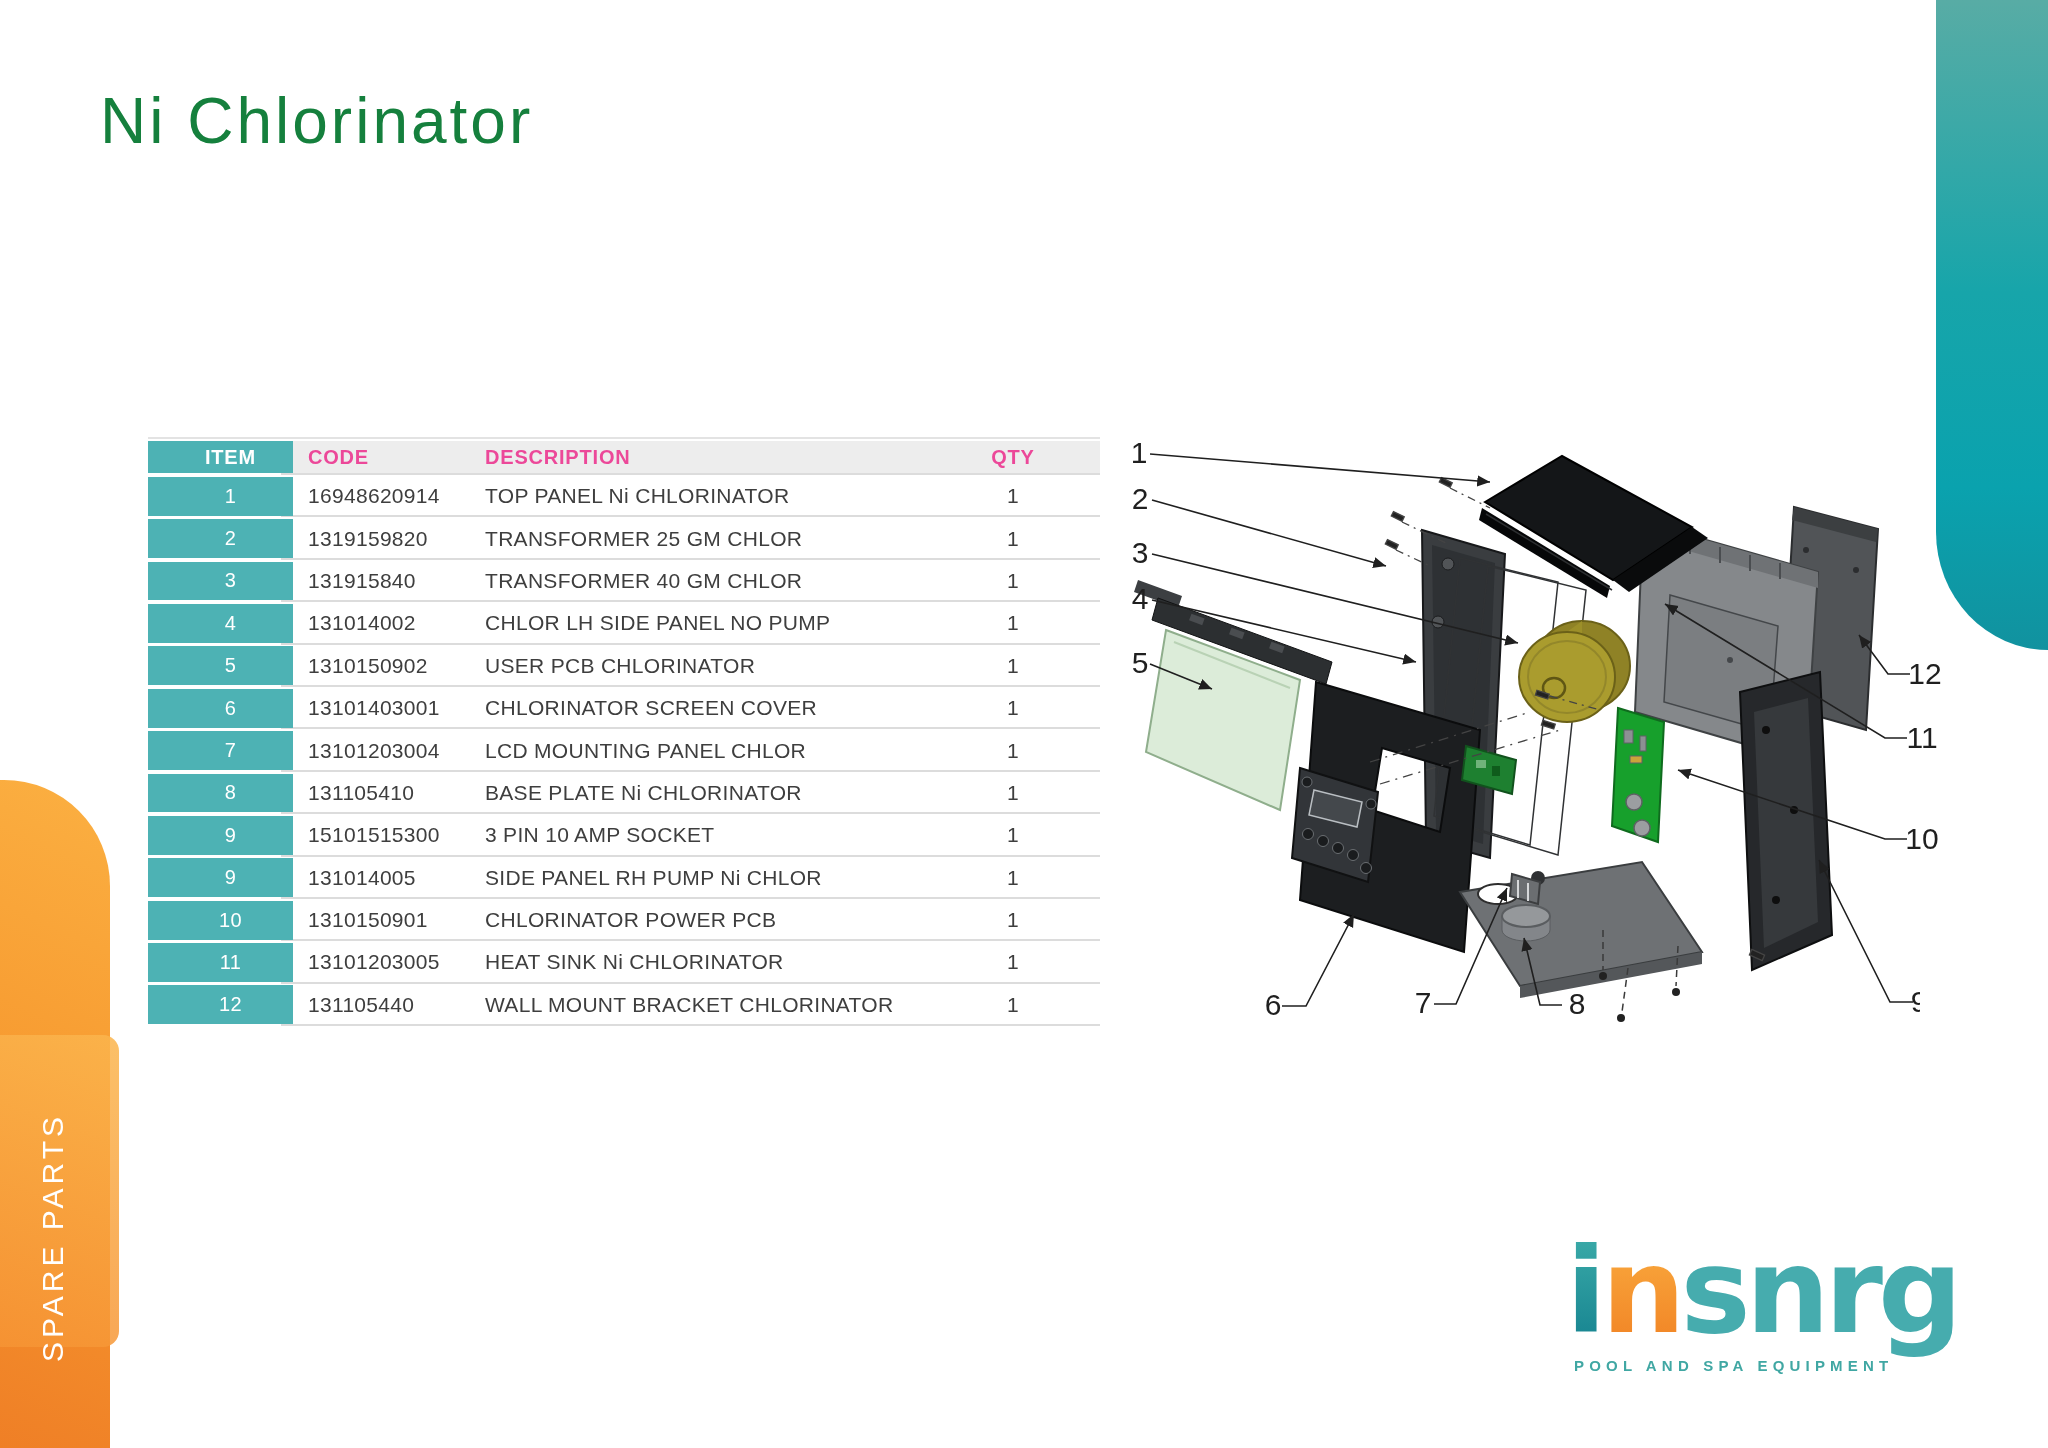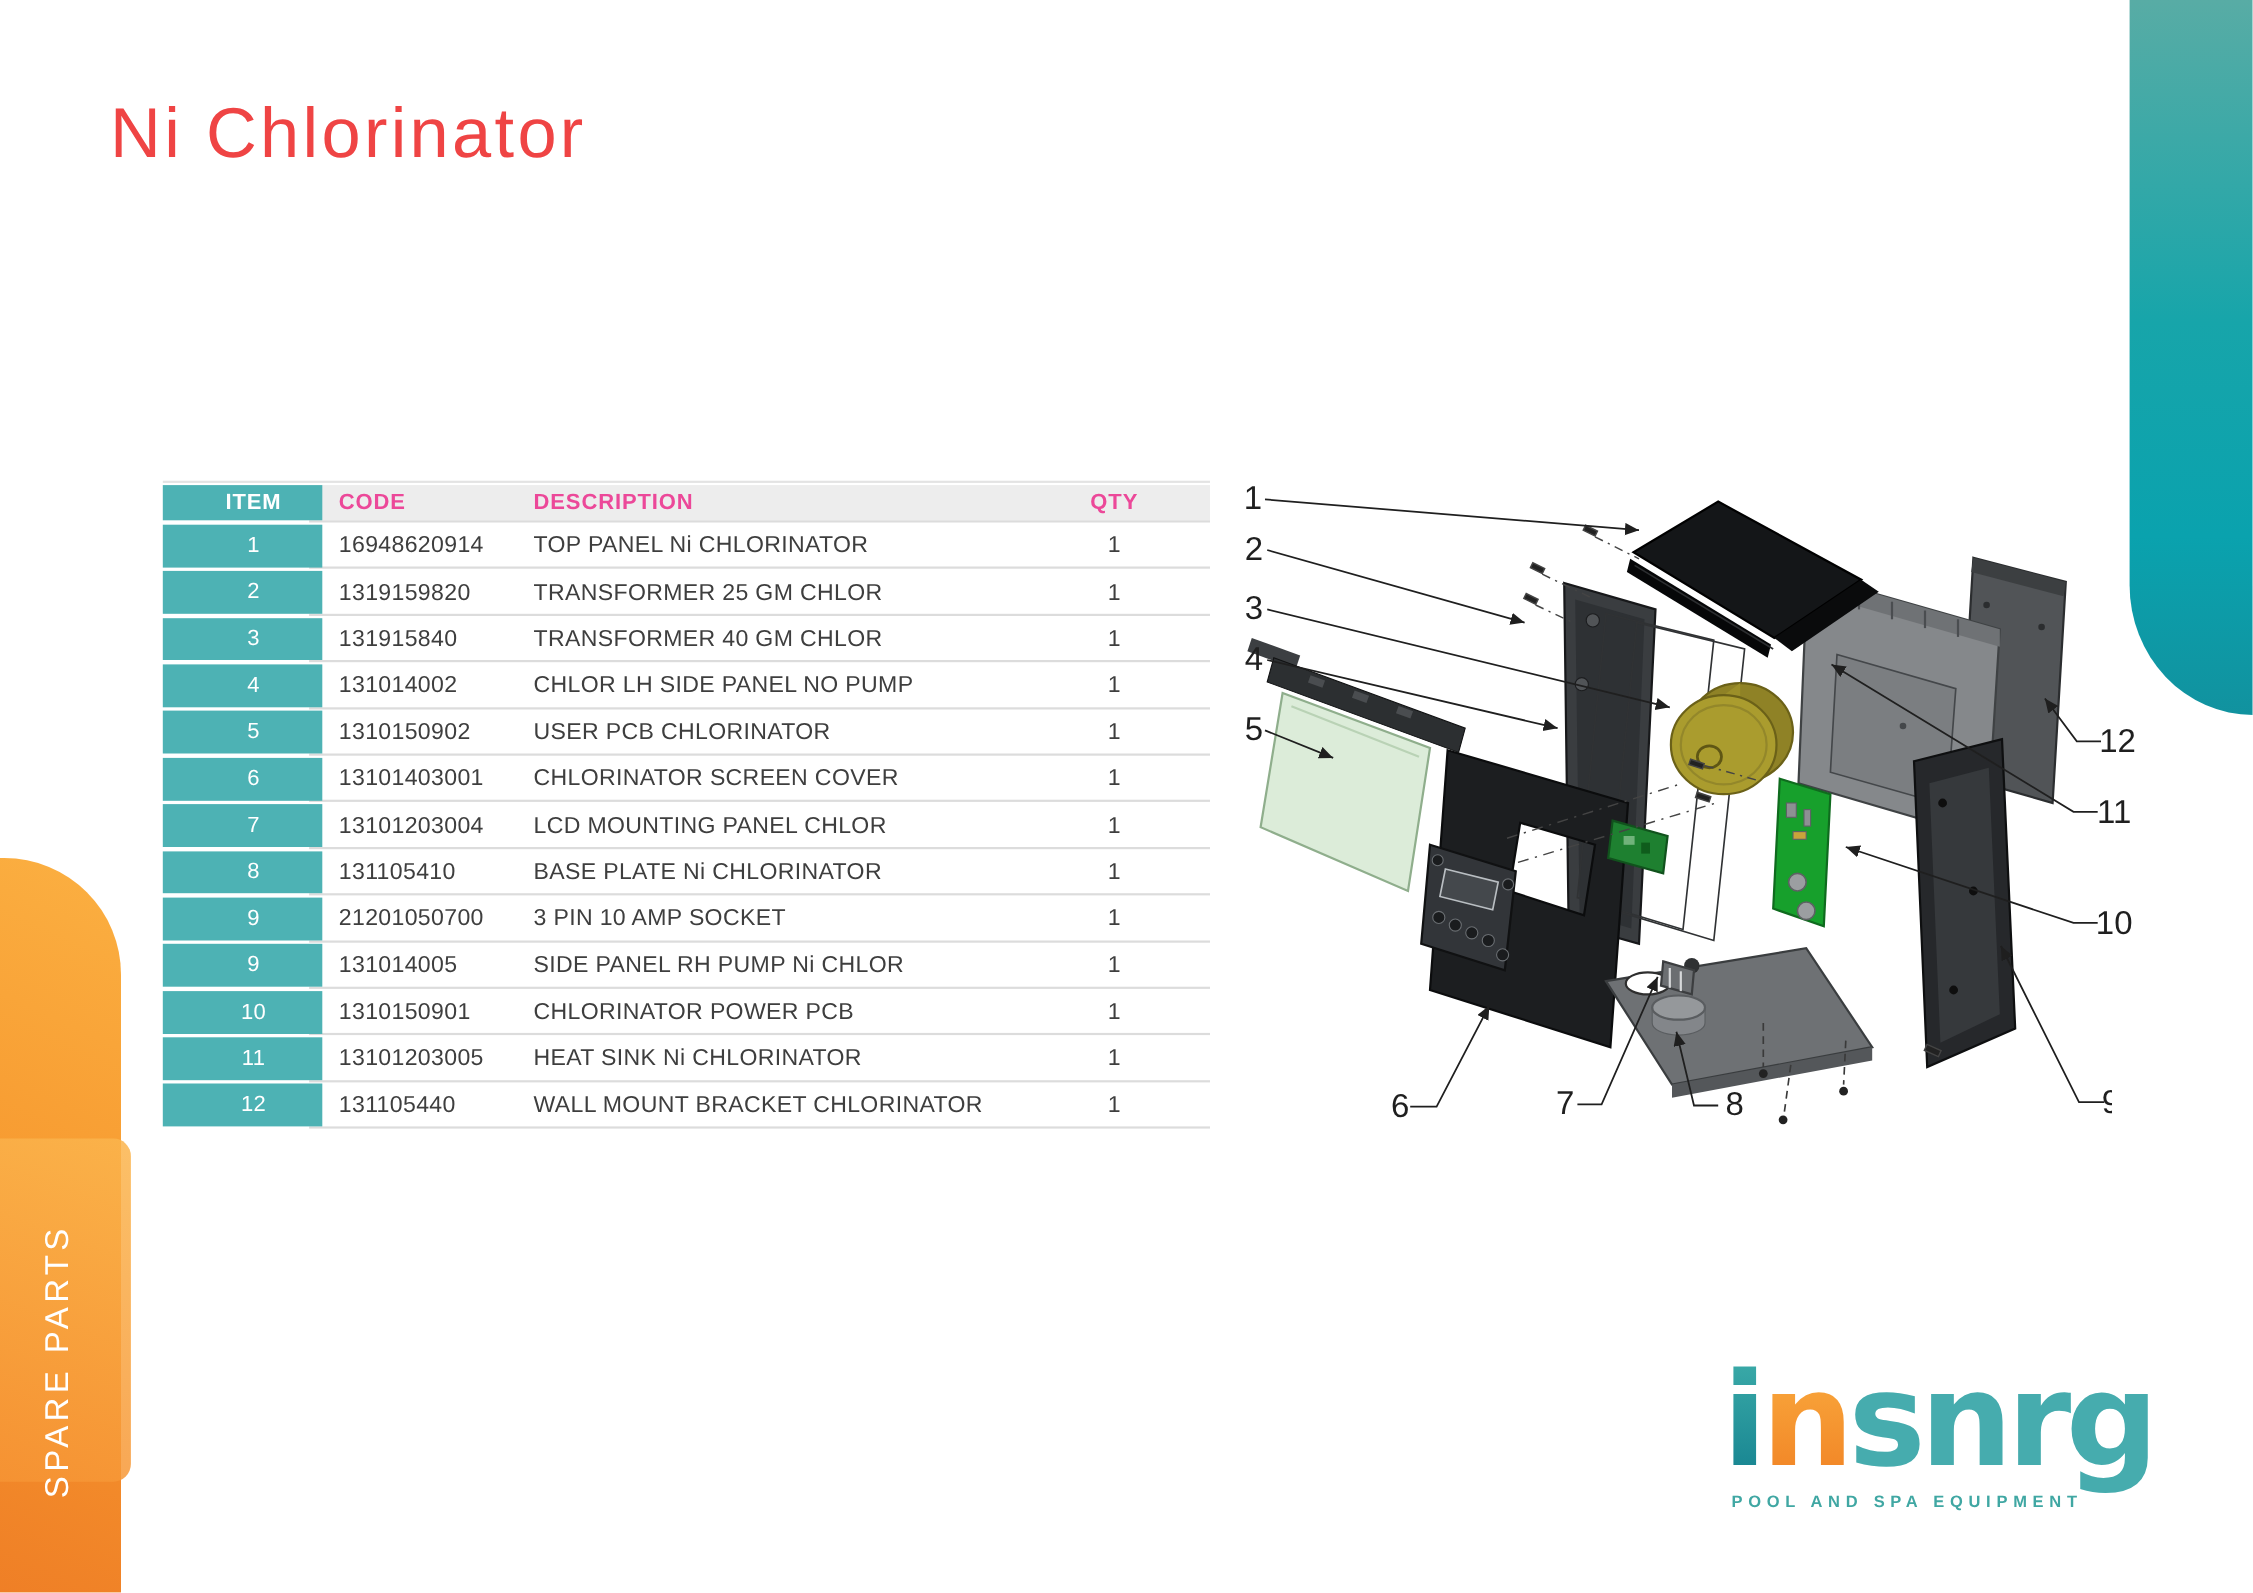--- a/index.html
+++ b/index.html
@@ -15,21 +15,21 @@
     background:linear-gradient(205deg,#fbb042 0%,#f79a30 48%,#ef7f26 100%);}
   .corner-orange-tab{position:absolute;left:0;bottom:101px;width:119px;height:312px;
     border-top-right-radius:16px;border-bottom-right-radius:16px;
     background:linear-gradient(200deg,#fbb54d 0%,#f69434 100%);opacity:.85;}
   .spare-parts{position:absolute;left:36px;top:1362px;transform:rotate(-90deg);
     transform-origin:left top;white-space:nowrap;color:#ffffff;font-size:30px;
     letter-spacing:4px;font-weight:400;}
 
   
   .page-title{position:absolute;left:100px;top:84px;font-size:64px;letter-spacing:3px;
-    color:#ef4444;font-weight:400;}
+    color:#15803d;font-weight:400;}
 
   
   .parts-table{position:absolute;left:148px;top:437px;width:952px;border-top:2px solid #e3e3e3;}
   .trow{display:flex;align-items:stretch;height:42.4px;position:relative;
     font-size:21px;color:#3e3e3e;letter-spacing:.3px;}
   .trow .rule{position:absolute;left:133px;right:0;bottom:0;height:2px;background:#dcdcdc;}
   .trow.thead{height:36px;}
   .trow.thead::before{content:'';position:absolute;left:133px;right:0;top:2px;bottom:2px;
     background:#ededed;}
   .c-item{width:125px;margin:1.8px 8px 1.8px 0;background:#4db2b4;color:#ffffff;
@@ -129,21 +129,21 @@
         </div>
         <div class="trow">
           <div class="c-item">8</div>
           <div class="c-code">131105410</div>
           <div class="c-desc">BASE PLATE Ni CHLORINATOR</div>
           <div class="c-qty">1</div>
           <div class="rule"></div>
         </div>
         <div class="trow">
           <div class="c-item">9</div>
-          <div class="c-code">21201050700</div>
+          <div class="c-code">15101515300</div>
           <div class="c-desc">3 PIN 10 AMP SOCKET</div>
           <div class="c-qty">1</div>
           <div class="rule"></div>
         </div>
         <div class="trow">
           <div class="c-item">9</div>
           <div class="c-code">131014005</div>
           <div class="c-desc">SIDE PANEL RH PUMP Ni CHLOR</div>
           <div class="c-qty">1</div>
           <div class="rule"></div>

